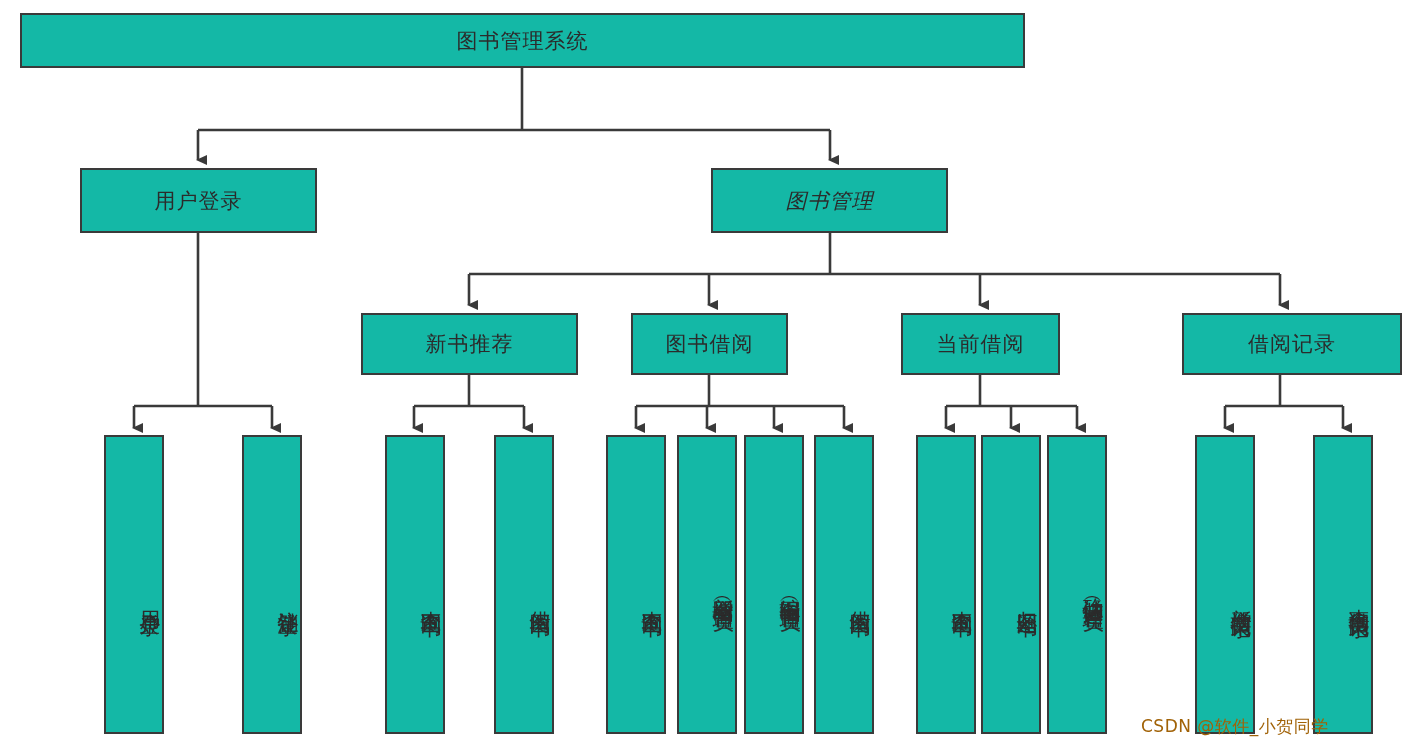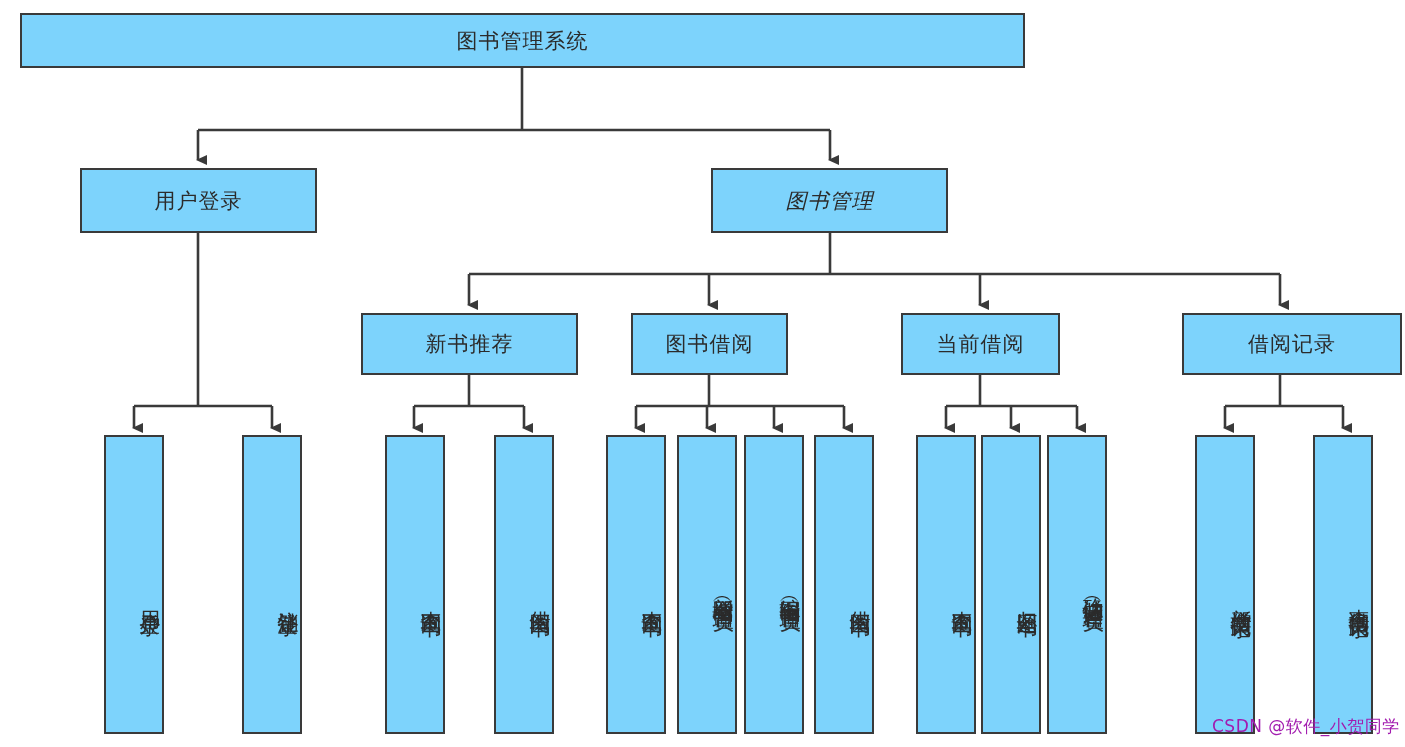--- a/index.html
+++ b/index.html
@@ -1,29 +1,29 @@
 <!DOCTYPE html>
 <html><head>
 <meta charset="utf-8">
 <style>
   html,body{margin:0;padding:0;background:#ffffff;}
   body{width:1405px;height:747px;position:relative;overflow:hidden;
        font-family:"DejaVu Sans","Liberation Sans",sans-serif;}
   #diagram-root{position:absolute;inset:0;}
   svg#wires{position:absolute;left:0;top:0;width:1405px;height:747px;}
-  .node{position:absolute;box-sizing:border-box;background:#7dd3fc;
+  .node{position:absolute;box-sizing:border-box;background:#14b8a6;
         border:2px solid #3a3a3a;display:flex;align-items:center;
         justify-content:center;color:#2b2b2b;}
   .node.h{font-size:21px;letter-spacing:1px;}
   .node.v{writing-mode:vertical-rl;text-orientation:upright;
           font-size:21px;line-height:1.18;letter-spacing:2px;
           align-items:flex-start;justify-content:center;padding-top:26px;}
   .node.v.tall{padding-top:10px;}
-  #watermark{position:absolute;left:1212px;top:715px;font-size:17px;
-             color:#a21caf;white-space:nowrap;letter-spacing:.5px;}
+  #watermark{position:absolute;left:1141px;top:715px;font-size:17px;
+             color:#a16207;white-space:nowrap;letter-spacing:.5px;}
 </style>
 </head>
 <body>
 
 <div id="diagram-root">
 
   <svg id="wires" viewBox="0 0 1405 747">
     <defs>
       <marker id="ar" markerWidth="11" markerHeight="11" refX="5" refY="9" orient="auto" markerUnits="userSpaceOnUse">
         <path d="M0,0 L10,0 L5,11 Z" fill="#3a3a3a"></path>

